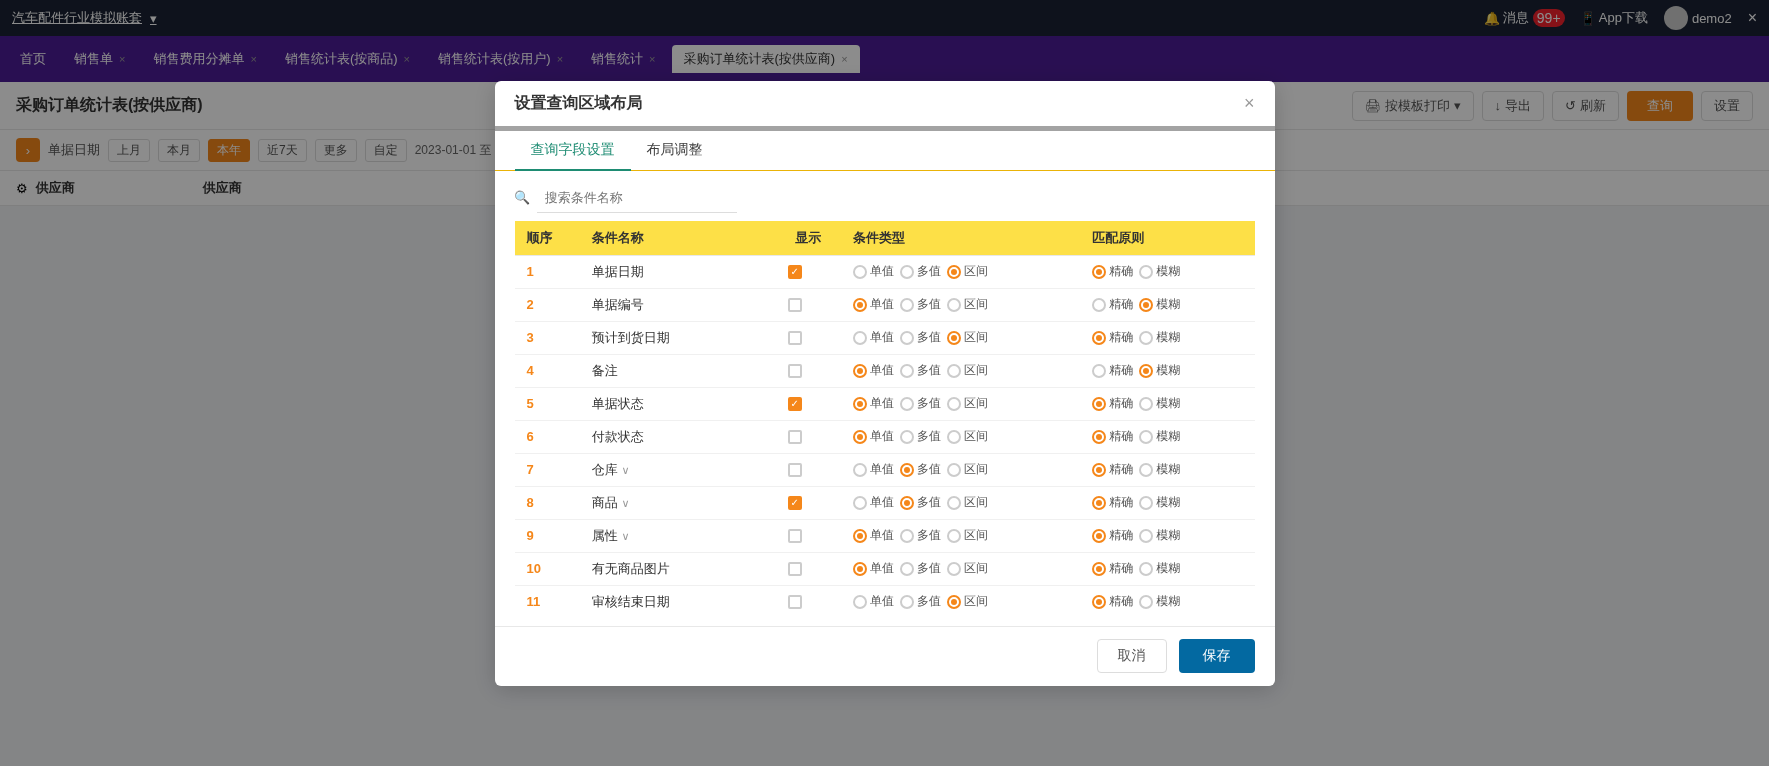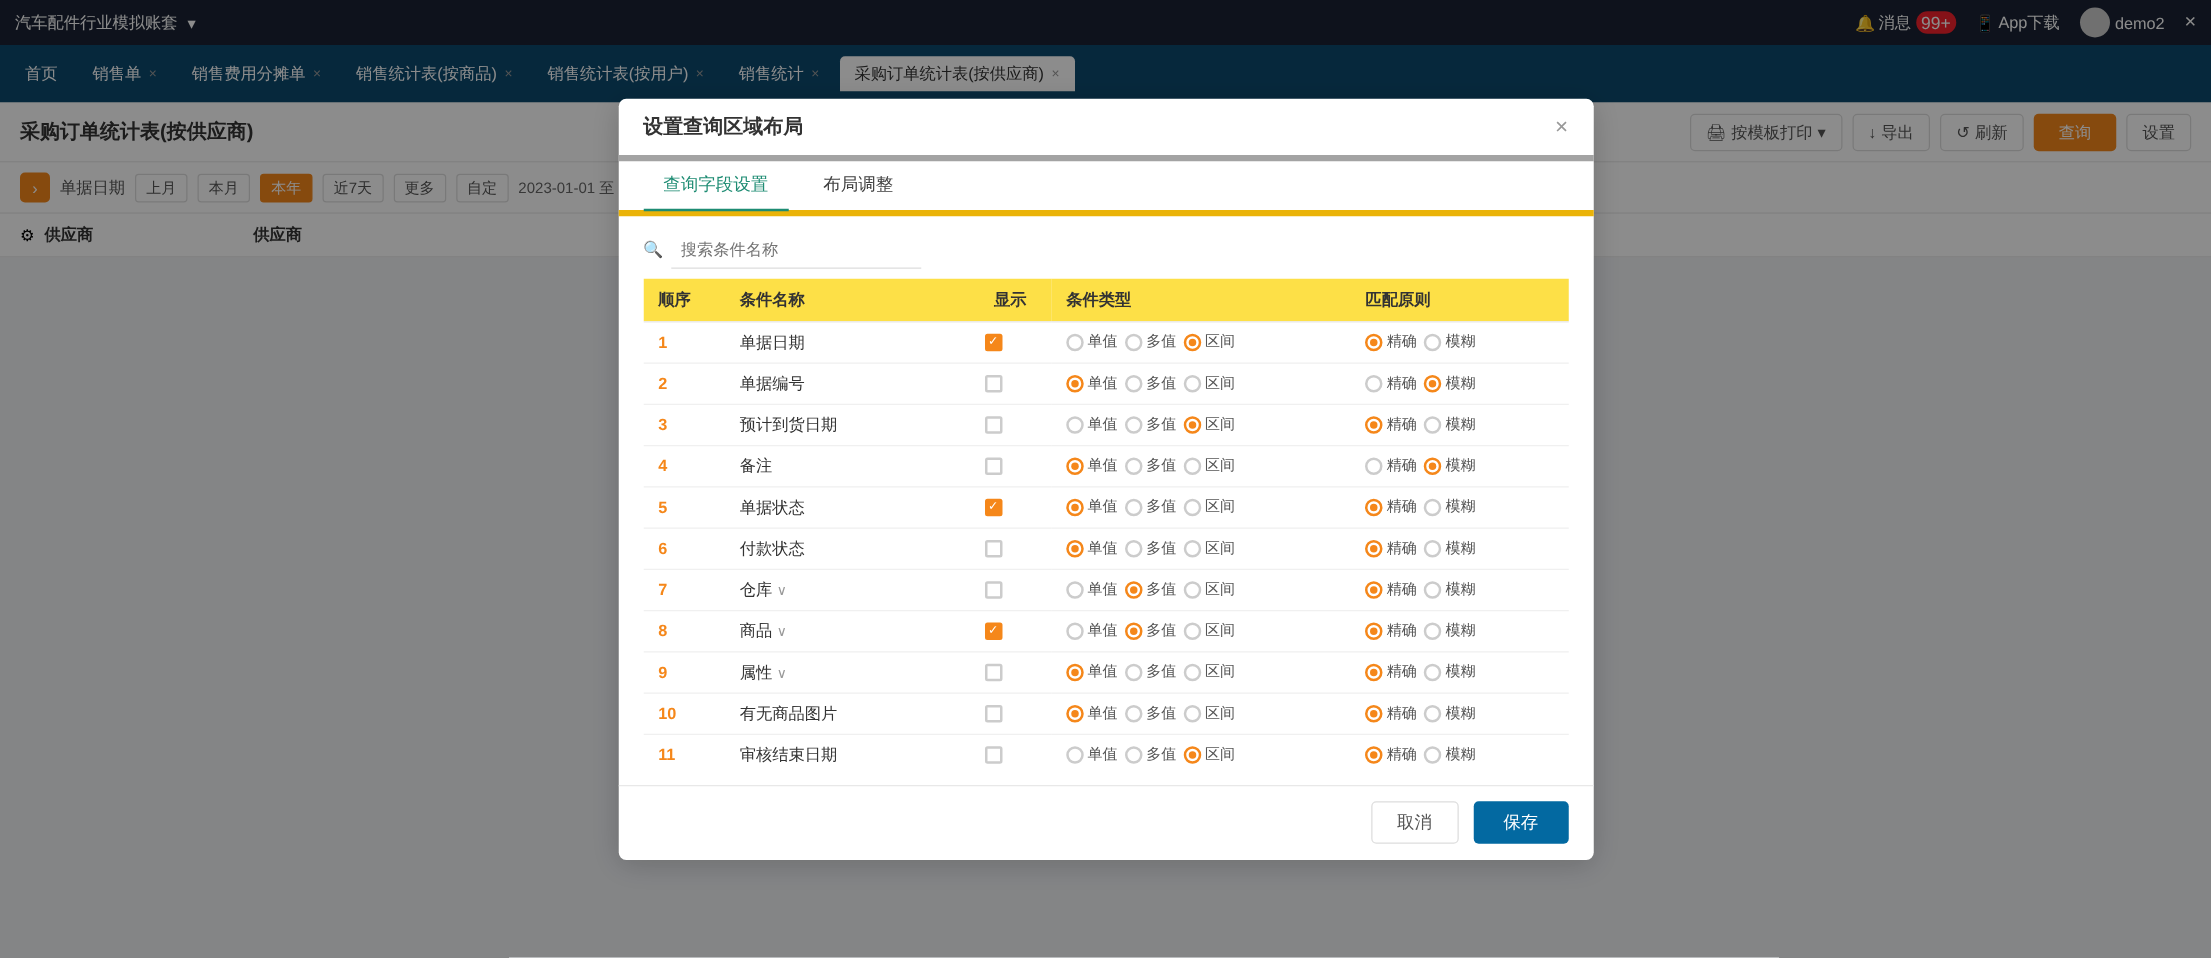--- a/index.html
+++ b/index.html
@@ -8,35 +8,35 @@
     
     .top-bar {
       height: 36px;
       background: #1a2233;
       display: flex;
       align-items: center;
       justify-content: space-between;
       padding: 0 12px;
       color: #fff;
     }
-    .top-bar-left { display: flex; align-items: center; gap: 8px; font-size: 13px; }
+    .top-bar-left { display: flex; align-items: center; gap: 8px; font-size: 13px; text-decoration: underline; }
     .top-bar-right { display: flex; align-items: center; gap: 16px; font-size: 13px; }
     .notification-badge {
       background: #f5222d;
       border-radius: 10px;
       font-size: 14px;
       padding: 1px 4px;
       color: #fff;
       margin-left: 2px;
     }
 
     
     .tab-bar {
       height: 46px;
-      background: #0c4a6e;
+      background: #4c1d95;
       display: flex;
       align-items: center;
       padding: 0 8px;
       gap: 4px;
     }
     .tab-item {
       height: 28px;
       padding: 0 12px;
       border-radius: 4px 4px 0 0;
       display: flex;
@@ -140,23 +140,23 @@
       align-items: center;
       justify-content: space-between;
       padding: 0 20px;
     }
     .modal-title { font-size: 16px; font-weight: bold; color: #333; }
     .modal-close { font-size: 18px; color: #999; cursor: pointer; line-height: 1; }
 
     
     .modal-tabs {
       display: flex;
-      border-bottom: 5px solid #eab308;
+      border-bottom: 1px solid #eab308;
       padding: 0 20px;
-      gap: 12px;
+      gap: 0;
     }
     .modal-tab {
       padding: 10px 16px;
       font-size: 14px;
       color: #404040;
       cursor: pointer;
       border-bottom: 2px solid transparent;
       margin-bottom: -1px;
     }
     .modal-tab.active {

